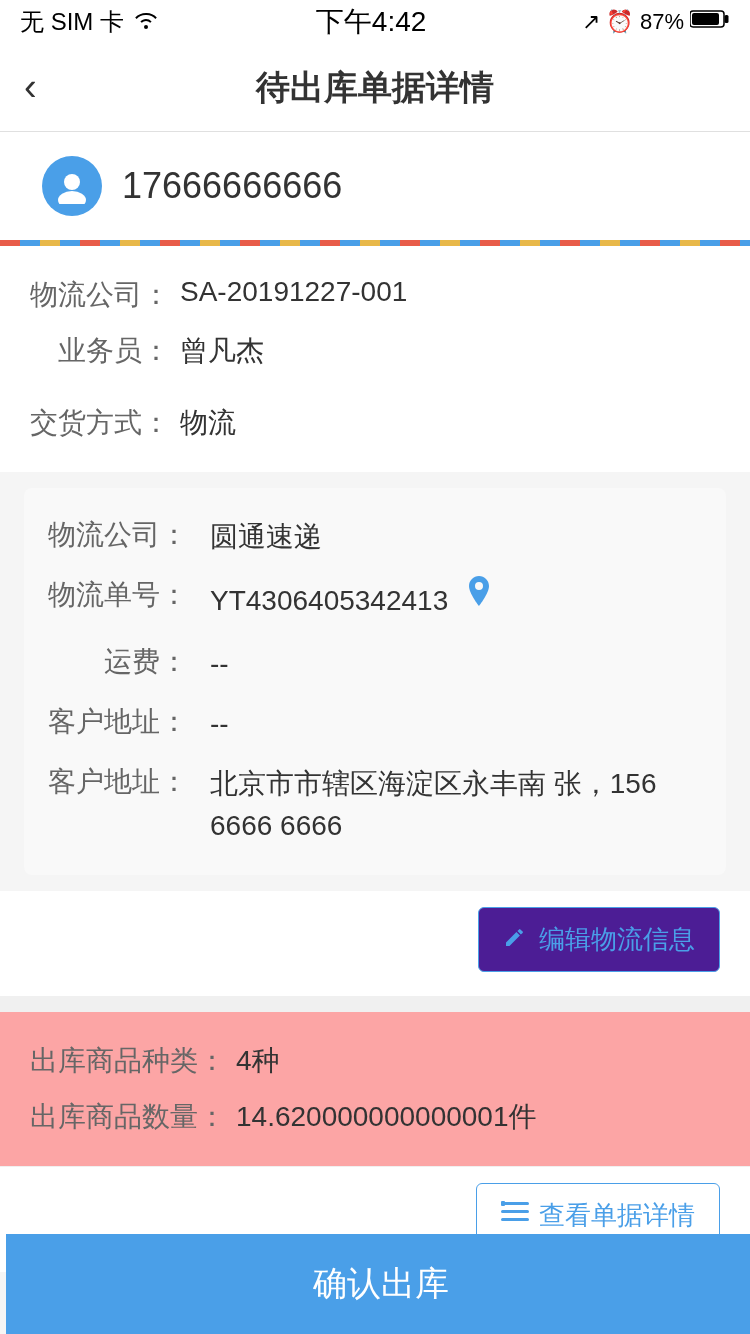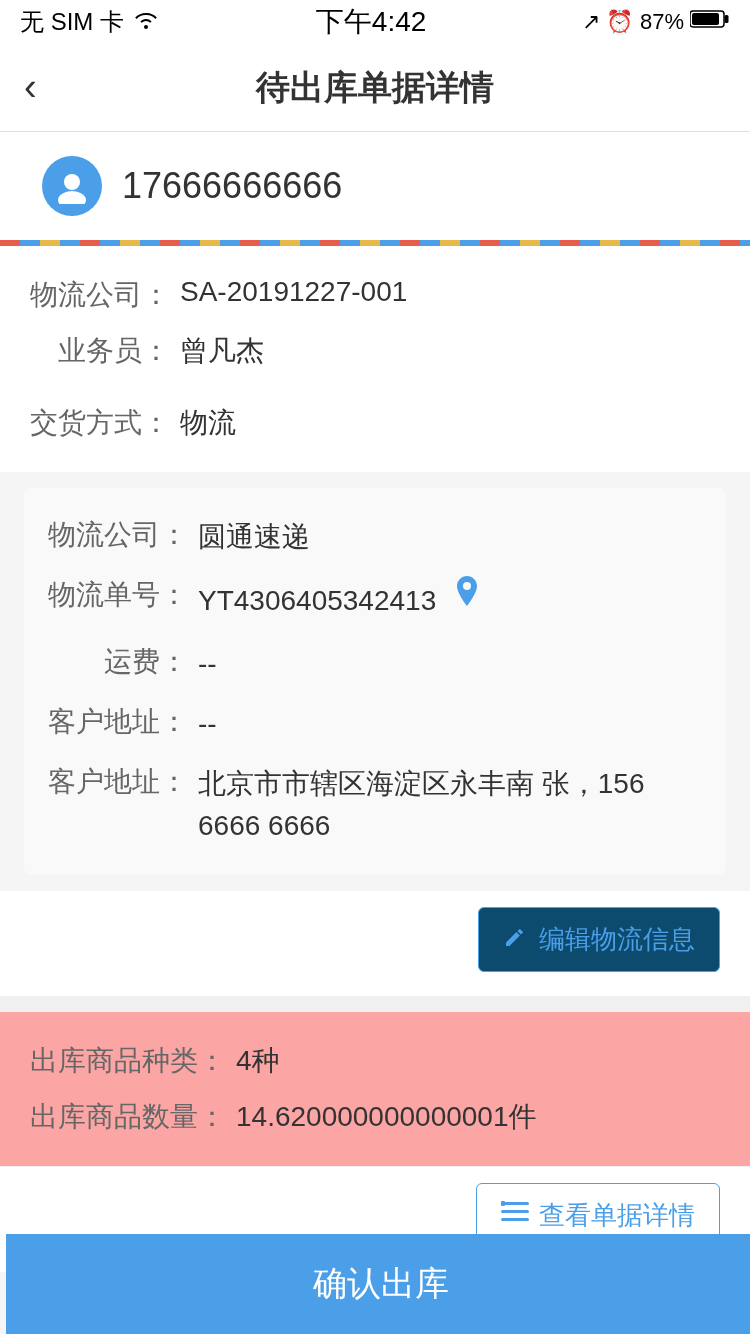--- a/index.html
+++ b/index.html
@@ -141,38 +141,39 @@
       margin-right: 10px;
       flex-shrink: 0;
     }
     .logistics-value {
       color: #333;
       flex: 1;
       display: flex;
       align-items: center;
       gap: 16px;
       line-height: 1.5;
+      margin-left: 12px;
     }
 
     .location-icon {
       color: #4a9fe8;
       font-size: 32px;
     }
 
     
     .edit-btn-container {
       background: #fff;
       display: flex;
       justify-content: flex-end;
       padding: 16px 30px 24px;
     }
     .edit-btn {
       border: 1.5px solid #4a9fe8;
       color: #4a9fe8;
-      background: #0c4a6e;
+      background: #4c1d95;
       border-radius: 6px;
       padding: 14px 24px;
       font-size: 26px;
       display: flex;
       align-items: center;
       gap: 10px;
       cursor: pointer;
     }
 
     

